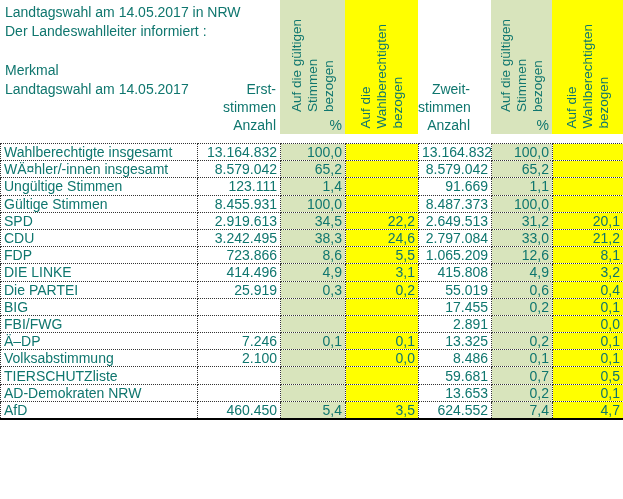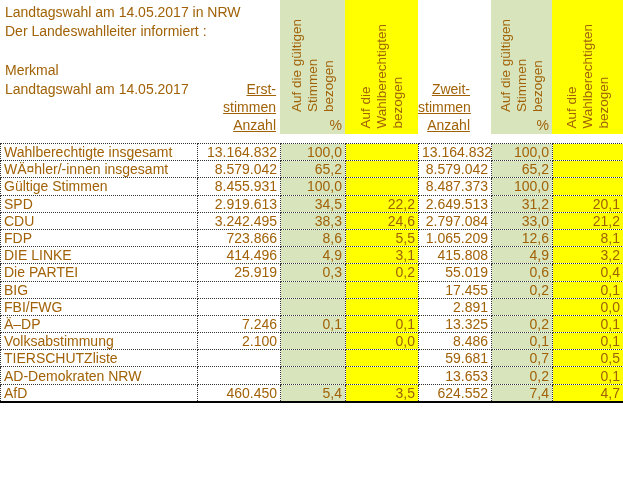--- a/index.html
+++ b/index.html
@@ -4,30 +4,30 @@
 <style>
   html, body { margin: 0; padding: 0; background: #ffffff; }
   * { box-sizing: border-box; }
   .sheet {
     position: relative;
     width: 623px;
     height: 499px;
     background: #ffffff;
     font-family: "Liberation Sans", "DejaVu Sans", sans-serif;
     font-size: 14px;
-    color: #a16207;
+    color: #0f766e;
     overflow: hidden;
   }
   
   .hdr { position: absolute; top: 0; left: 0; width: 623px; height: 134px; }
   .title-block { position: absolute; top: 3px; left: 5px; line-height: 19.2px; white-space: nowrap; }
   .spacer { height: 19.2px; }
   .colhead {
     position: absolute; bottom: 0; text-align: right;
-    line-height: 18px; padding-right: 4px; white-space: nowrap; text-decoration: underline;
+    line-height: 18px; padding-right: 4px; white-space: nowrap;
   }
   .colhead span { display: block; }
   .band { position: absolute; top: 0; height: 134px; }
   .band.green  { background: var(--green); }
   .band.yellow { background: var(--yellow); }
   .vh {
     position: absolute; left: 50%;
     writing-mode: vertical-rl;
     transform: translateX(-50%) rotate(180deg);
     line-height: 16px; font-size: 13.5px; white-space: nowrap;
@@ -142,20 +142,29 @@
         <tr>
           <td class="lbl">WÄ¤hler/-innen insgesamt</td>
           <td class="num">8.579.042</td>
           <td class="num green">65,2</td>
           <td class="num yellow"></td>
           <td class="num">8.579.042</td>
           <td class="num green">65,2</td>
           <td class="num yellow"></td>
         </tr>
         <tr>
+          <td class="lbl">Ungültige Stimmen</td>
+          <td class="num">123.111</td>
+          <td class="num green">1,4</td>
+          <td class="num yellow"></td>
+          <td class="num">91.669</td>
+          <td class="num green">1,1</td>
+          <td class="num yellow"></td>
+        </tr>
+        <tr>
           <td class="lbl">Gültige Stimmen</td>
           <td class="num">8.455.931</td>
           <td class="num green">100,0</td>
           <td class="num yellow"></td>
           <td class="num">8.487.373</td>
           <td class="num green">100,0</td>
           <td class="num yellow"></td>
         </tr>
         <tr>
           <td class="lbl">SPD</td>

